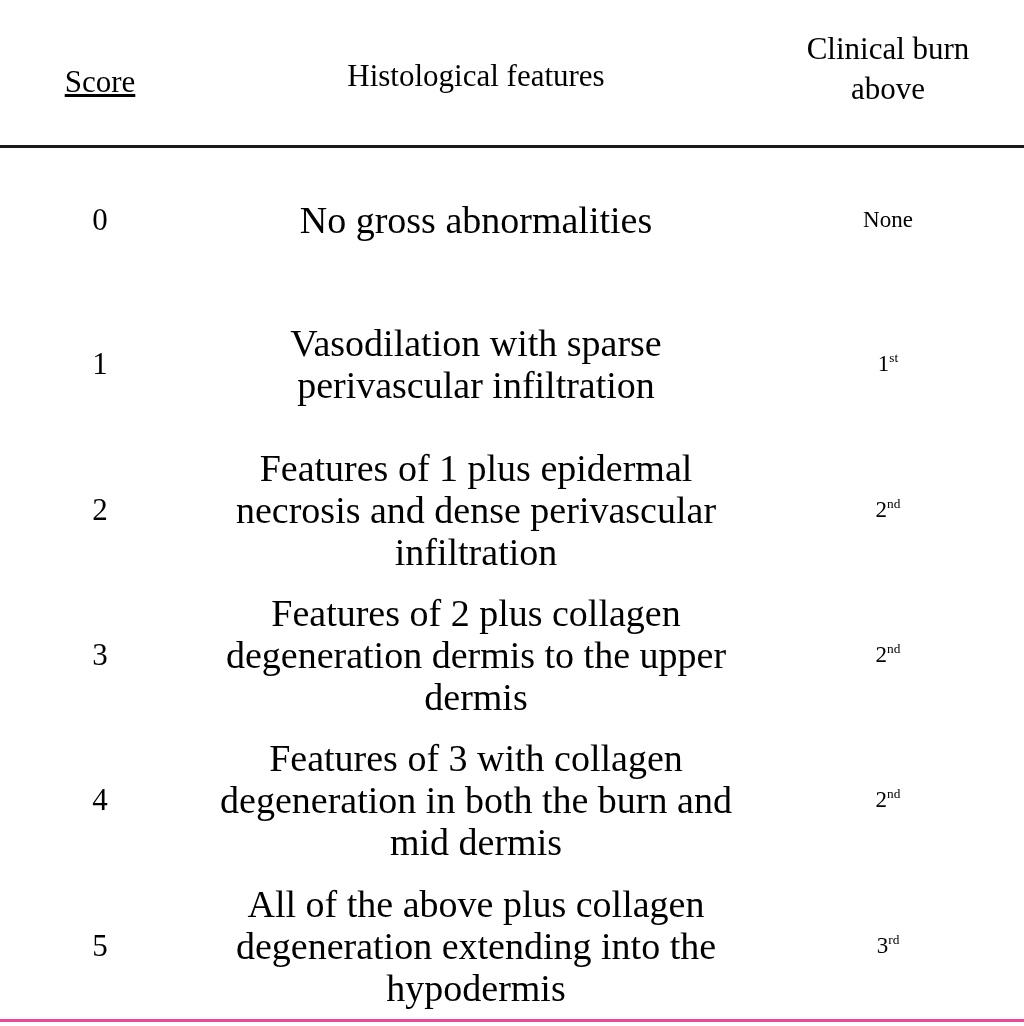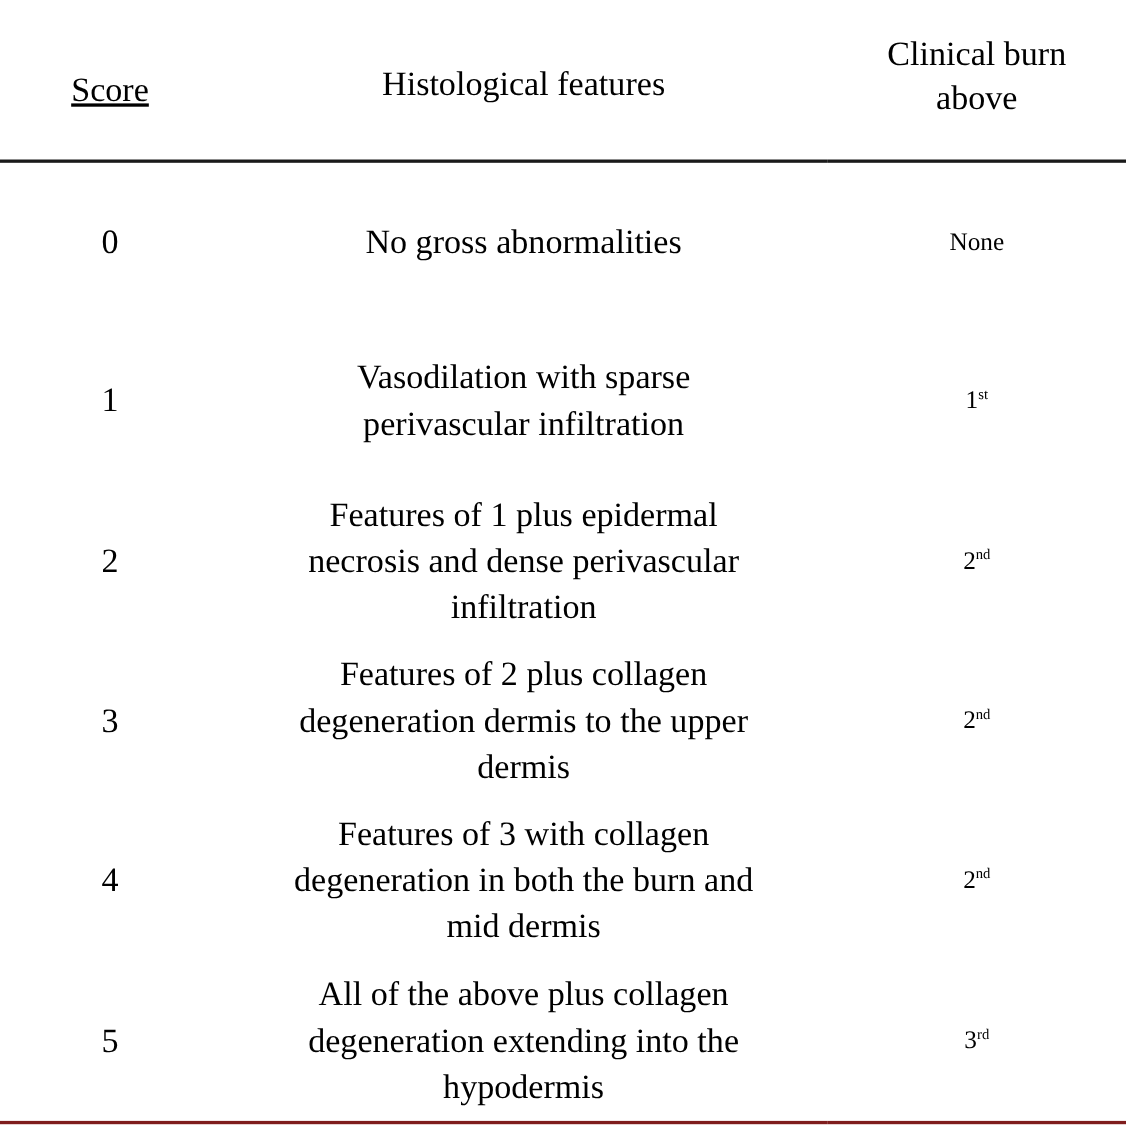--- a/index.html
+++ b/index.html
@@ -58,21 +58,21 @@
 
   th.head-score .head-text    { transform: translateY(9px); text-decoration: underline; }
   th.head-features .head-text { transform: translateY(3px); font-family: Liberation Serif, serif; }
   th.head-degree .head-text   { transform: translateY(-4px); }
 
   
   tbody td {
     padding: 0;
     text-align: center;
     vertical-align: middle;
-    font-size: 31px;
+    font-size: 38px;
     line-height: 42px;
   }
 
   tbody td.cell-score {
     font-size: 31px;
   }
 
   tbody td.cell-features {
     padding: 0 18px;
   }
@@ -89,21 +89,21 @@
   }
 
   
   tbody tr.row-0 td { height: 143px; }
   tbody tr.row-1 td { height: 146px; }
   tbody tr.row-2 td { height: 146px; }
   tbody tr.row-3 td { height: 144px; }
   tbody tr.row-4 td { height: 145px; }
   tbody tr.row-5 td { height: 147px; }
 
-  tbody tr.row-5 td { border-bottom: 3px solid #7f1d1d; }
+  tbody tr.row-5 td { border-bottom: 3px solid #ec4899; }
 
   .feature-line { display: block; }
 </style>
 </head>
 <body>
 
 <div class="table-wrap">
   <table class="score-table">
     <colgroup>
       <col class="col-score">

